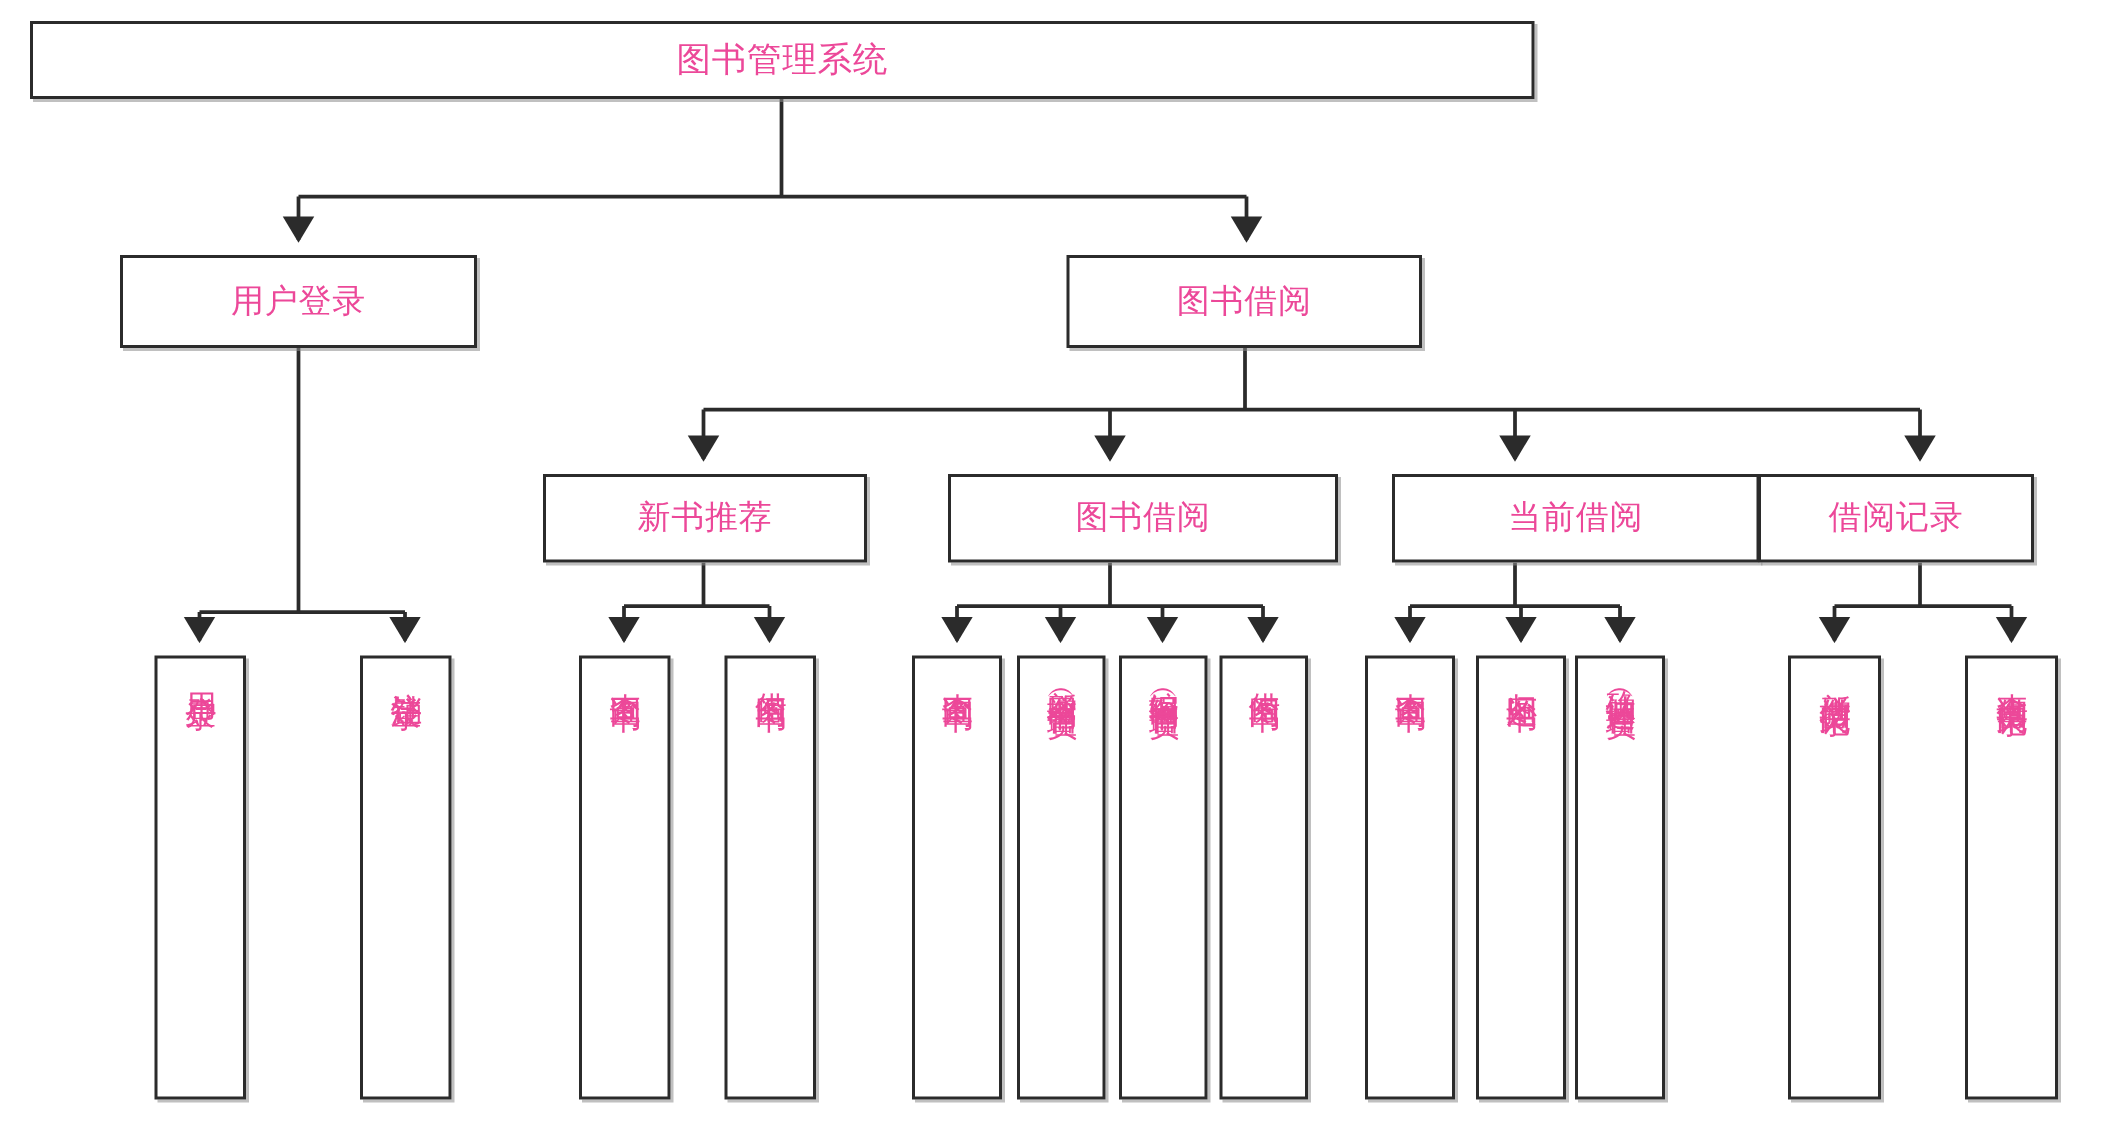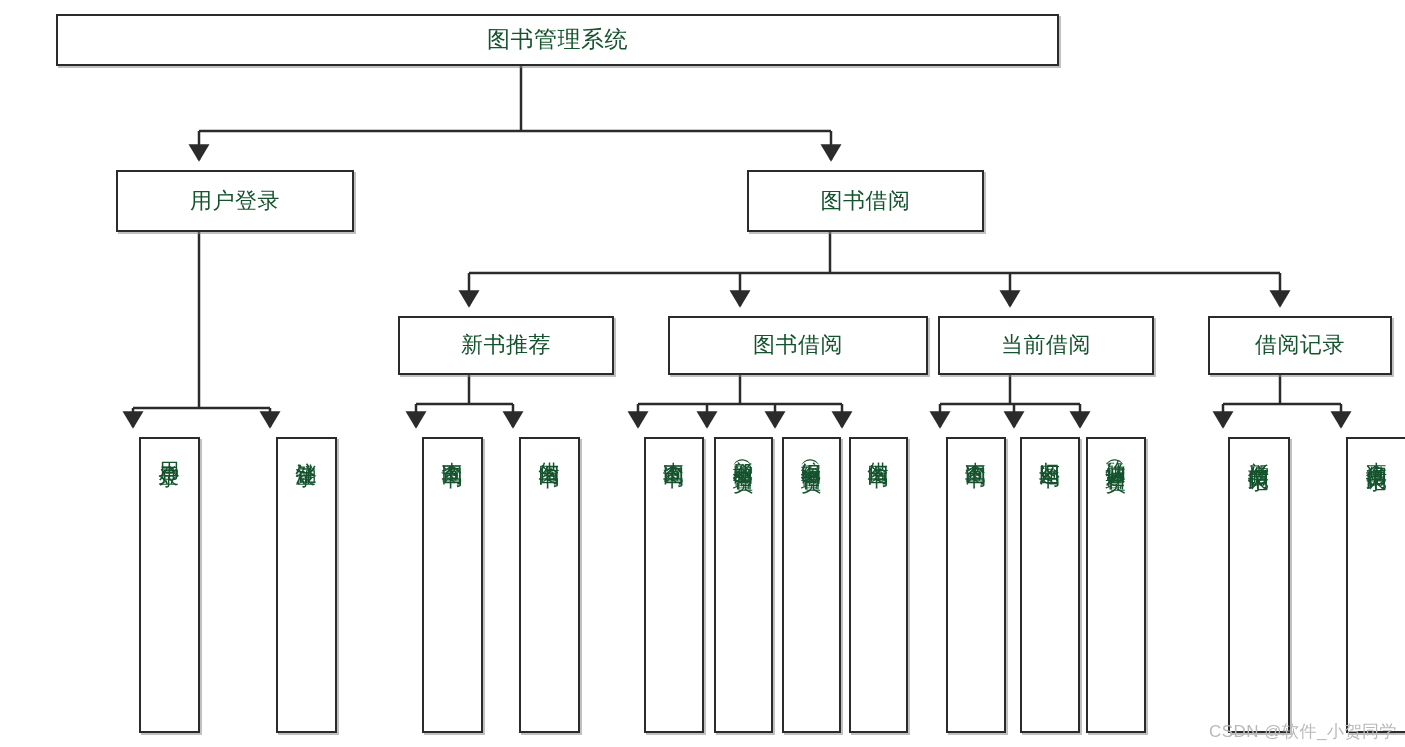--- a/index.html
+++ b/index.html
@@ -27,22 +27,21 @@
   }
   .node {
     position: absolute;
     box-sizing: border-box;
     background: #ffffff;
     border: 2.5px solid #2b2b2b;
     box-shadow: 2px 2px 0 rgba(140,140,140,0.55);
     display: flex;
     align-items: center;
     justify-content: center;
-    color: #14532d;
-    margin-left: 36px;
+    color: #ec4899;
   }
   .node.horizontal .node-label {
     writing-mode: horizontal-tb;
     text-align: center;
     letter-spacing: 0.5px;
     line-height: 1.1;
   }
   .node.vertical {
     align-items: flex-start;
     justify-content: center;
@@ -140,21 +139,21 @@
       </div>
       <div class="node horizontal size-l2" style="left: 711px; top: 170px; width: 237px; height: 62px;">
         <span class="node-label">图书借阅</span>
       </div>
       <div class="node horizontal size-l3" style="left: 362px; top: 316px; width: 216px; height: 59px;">
         <span class="node-label">新书推荐</span>
       </div>
       <div class="node horizontal size-l3" style="left: 632px; top: 316px; width: 260px; height: 59px;">
         <span class="node-label">图书借阅</span>
       </div>
-      <div class="node horizontal size-l3" style="left: 902px; top: 316px; width: 216px; height: 59px;">
+      <div class="node horizontal size-l3" style="left: 928px; top: 316px; width: 245px; height: 59px;">
         <span class="node-label">当前借阅</span>
       </div>
       <div class="node horizontal size-l3" style="left: 1172px; top: 316px; width: 184px; height: 59px;">
         <span class="node-label">借阅记录</span>
       </div>
       <div class="node vertical size-leaf" style="left: 103px; top: 437px; width: 61px; height: 296px;">
         <span class="node-label">用户登录</span>
       </div>
       <div class="node vertical size-leaf" style="left: 240px; top: 437px; width: 61px; height: 296px;">
         <span class="node-label">注销登录</span>
@@ -187,14 +186,13 @@
         <span class="node-label">确认归还（管理员）</span>
       </div>
       <div class="node vertical size-leaf" style="left: 1192px; top: 437px; width: 62px; height: 296px;">
         <span class="node-label">新增借阅记录</span>
       </div>
       <div class="node vertical size-leaf" style="left: 1310px; top: 437px; width: 62px; height: 296px;">
         <span class="node-label">查询借阅记录</span>
       </div>
     </div>
 
-  <div class="watermark">CSDN @软件_小贺同学</div>
 </div>
 
 </body></html>

